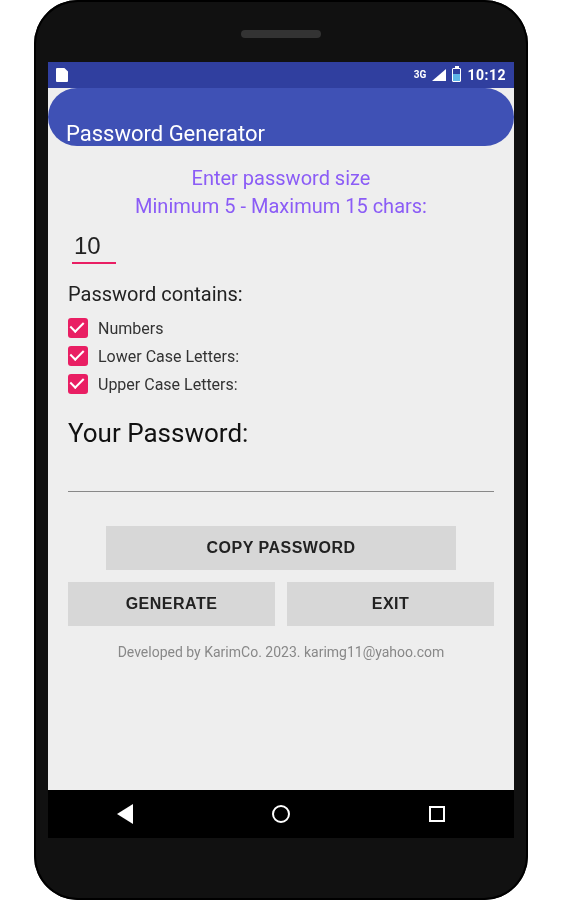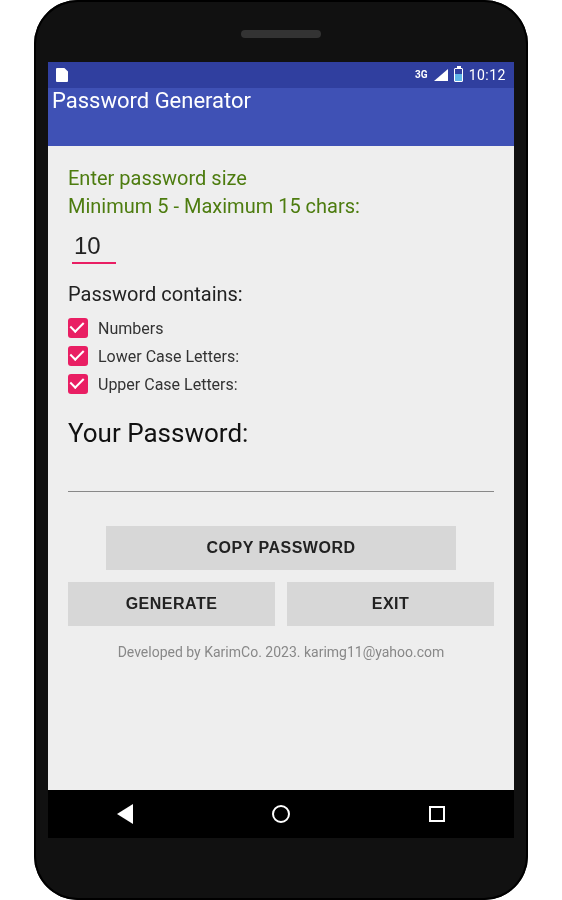--- a/index.html
+++ b/index.html
@@ -60,43 +60,45 @@
   }
   .battery-icon {
     width: 9px; height: 14px; border:1px solid #fff; border-radius:1px; position:relative;
   }
   .battery-icon::before {
     content:""; position:absolute; top:-3px; left:2px; width:4px; height:2px; background:#fff;
   }
   .battery-icon::after {
     content:""; position:absolute; bottom:0; left:0; right:0; height:60%; background:#5fb5e8;
   }
-  .clock { font-weight:400; letter-spacing:0.5px; }
+  .clock { font-weight:700; letter-spacing:0.5px; }
 
   .appbar {
     height: 58px;
     background: #3f51b5;
     color: #fff;
     display: flex;
-    align-items: flex-start;
-    padding: 0 4px;
+    align-items: flex-end;
+    padding: 0 18px;
     font-size: 22px;
     font-weight: 400;
+    border-radius: 29px;
   }
   .content {
     flex: 1;
     padding: 18px 20px 4px 20px;
     color: #222;
     display: flex;
     flex-direction: column;
   }
   .label {
     font-size: 20px;
     line-height: 28px;
-    color: #4d7c0f;
+    color: #8b5cf6;
+    text-align: center;
   }
   .size-input {
     width: 44px;
     border: none;
     border-bottom: 2px solid #e91e63;
     background: transparent;
     font-size: 24px;
     padding: 4px 2px 2px 2px;
     margin: 8px 0 18px 4px;
     outline: none;

